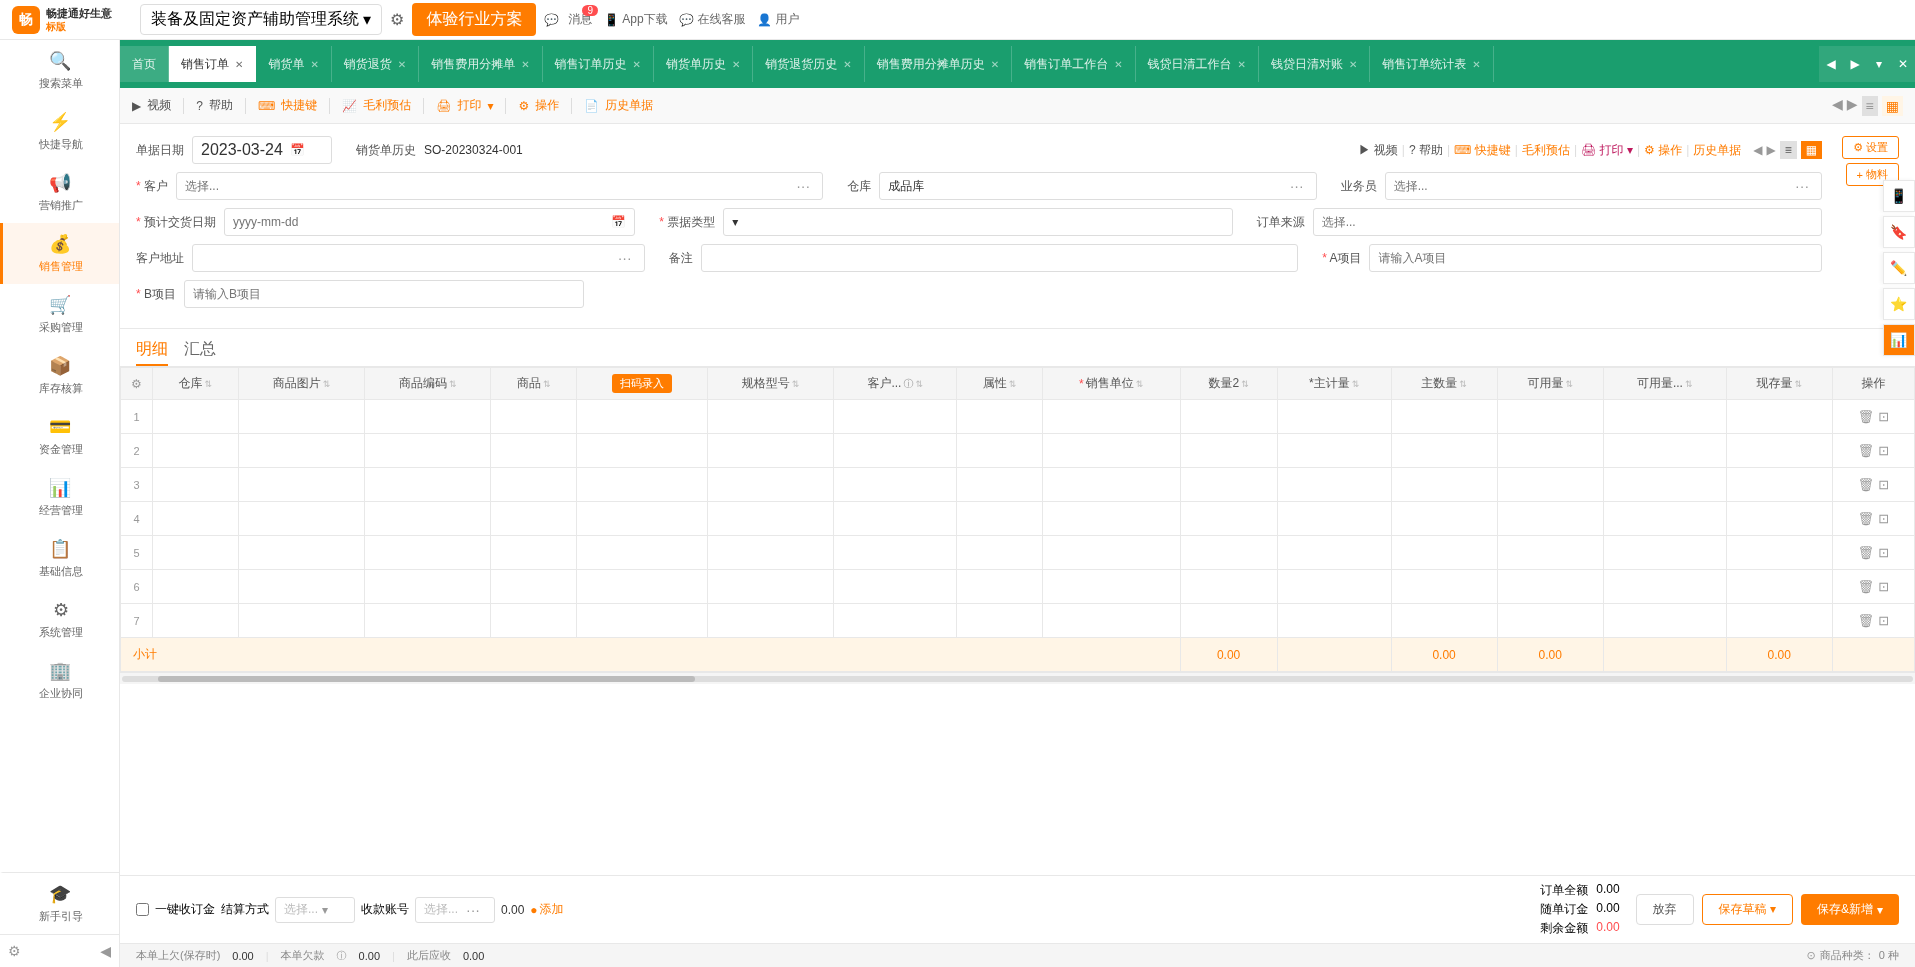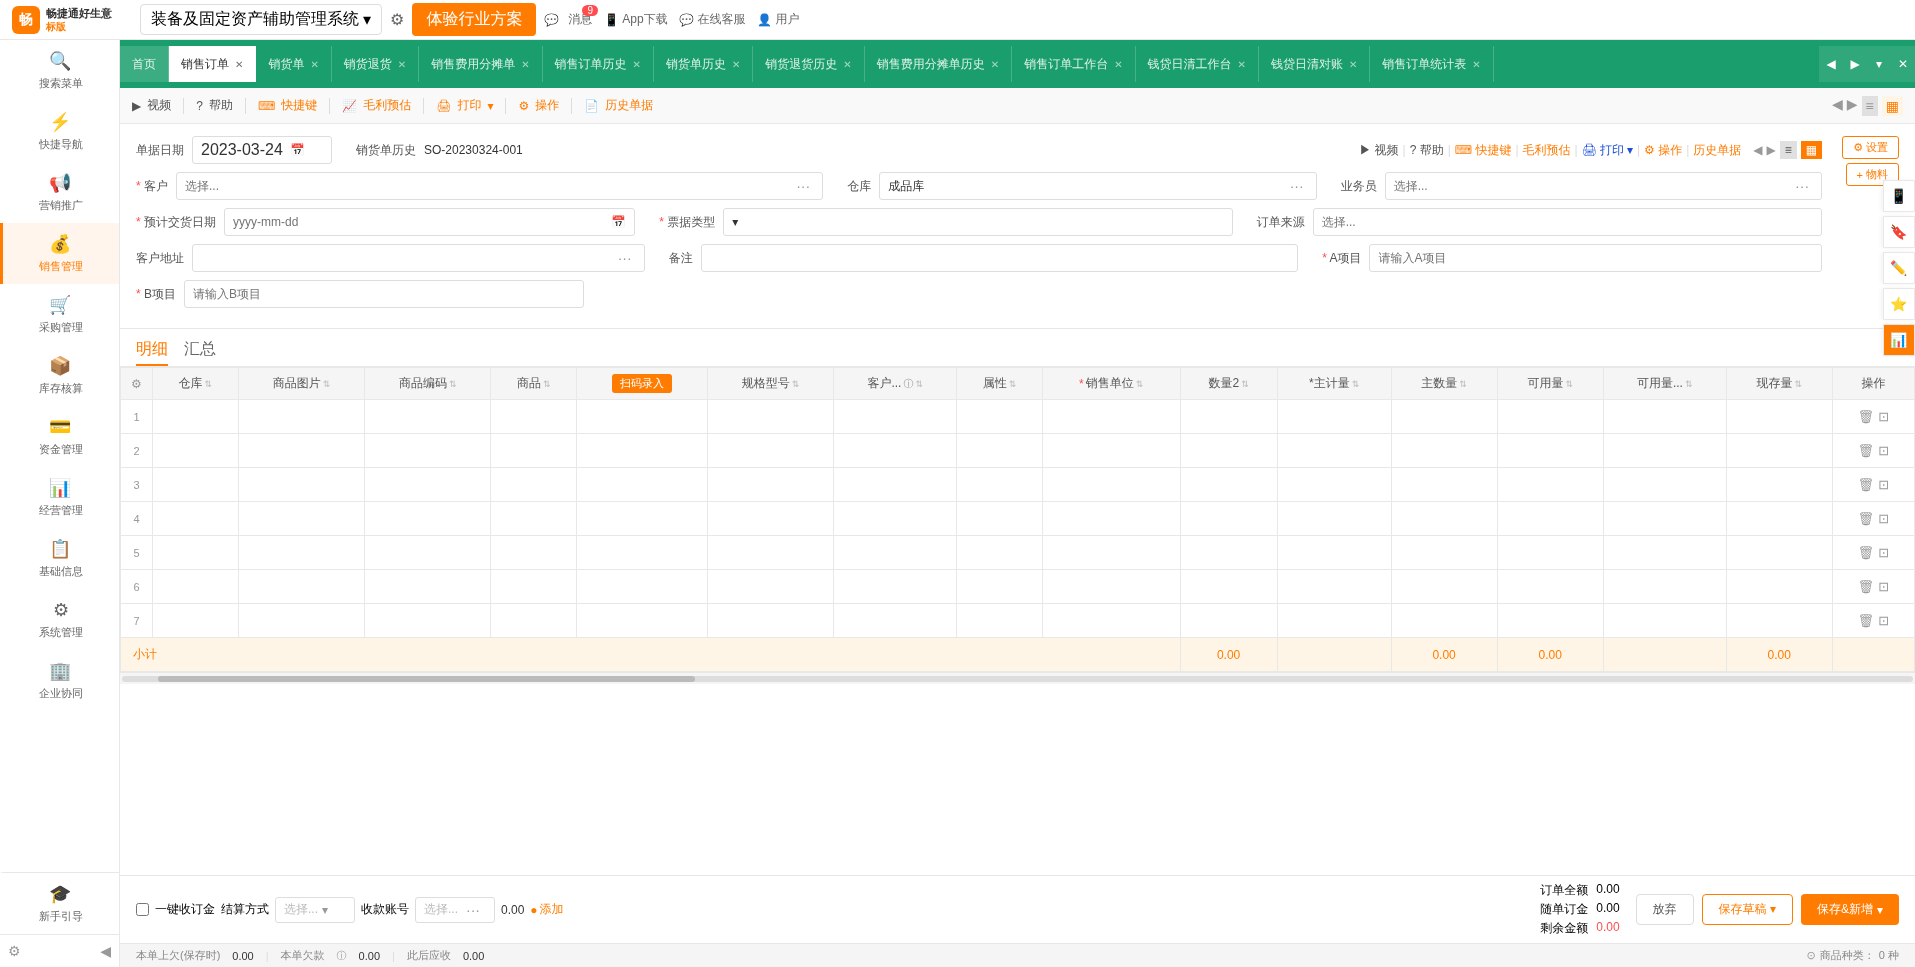--- a/index.html
+++ b/index.html
@@ -311,21 +311,21 @@
             <span style="font-size:12px;color:#333;">SO-20230324-001</span>
             <div style="margin-left:auto;display:flex;gap:4px;align-items:center;color:#555;font-size:12px;">
               <span style="cursor:pointer;">▶ 视频</span>
               <span style="color:#ddd;">|</span>
               <span style="cursor:pointer;">? 帮助</span>
               <span style="color:#ddd;">|</span>
               <span style="cursor:pointer;color:#ff7c00;">⌨ 快捷键</span>
               <span style="color:#ddd;">|</span>
               <span style="cursor:pointer;color:#ff7c00;">毛利预估</span>
               <span style="color:#ddd;">|</span>
-              <span style="cursor:pointer;color:#1d4ed8;font-family:Liberation Serif, serif;">🖨 打印 ▾</span>
+              <span style="cursor:pointer;color:#be185d;">🖨 打印 ▾</span>
               <span style="color:#ddd;">|</span>
               <span style="cursor:pointer;color:#ff7c00;">⚙ 操作</span>
               <span style="color:#ddd;">|</span>
               <span style="cursor:pointer;color:#ff7c00;">历史单据</span>
               <span style="cursor:pointer;color:#999;margin-left:8px;">◀</span>
               <span style="cursor:pointer;color:#999;">▶</span>
               <span style="cursor:pointer;background:#e0e0e0;padding:2px 5px;">≡</span>
               <span style="cursor:pointer;background:#ff7c00;color:#fff;padding:2px 5px;">▦</span>
             </div>
           </div>

